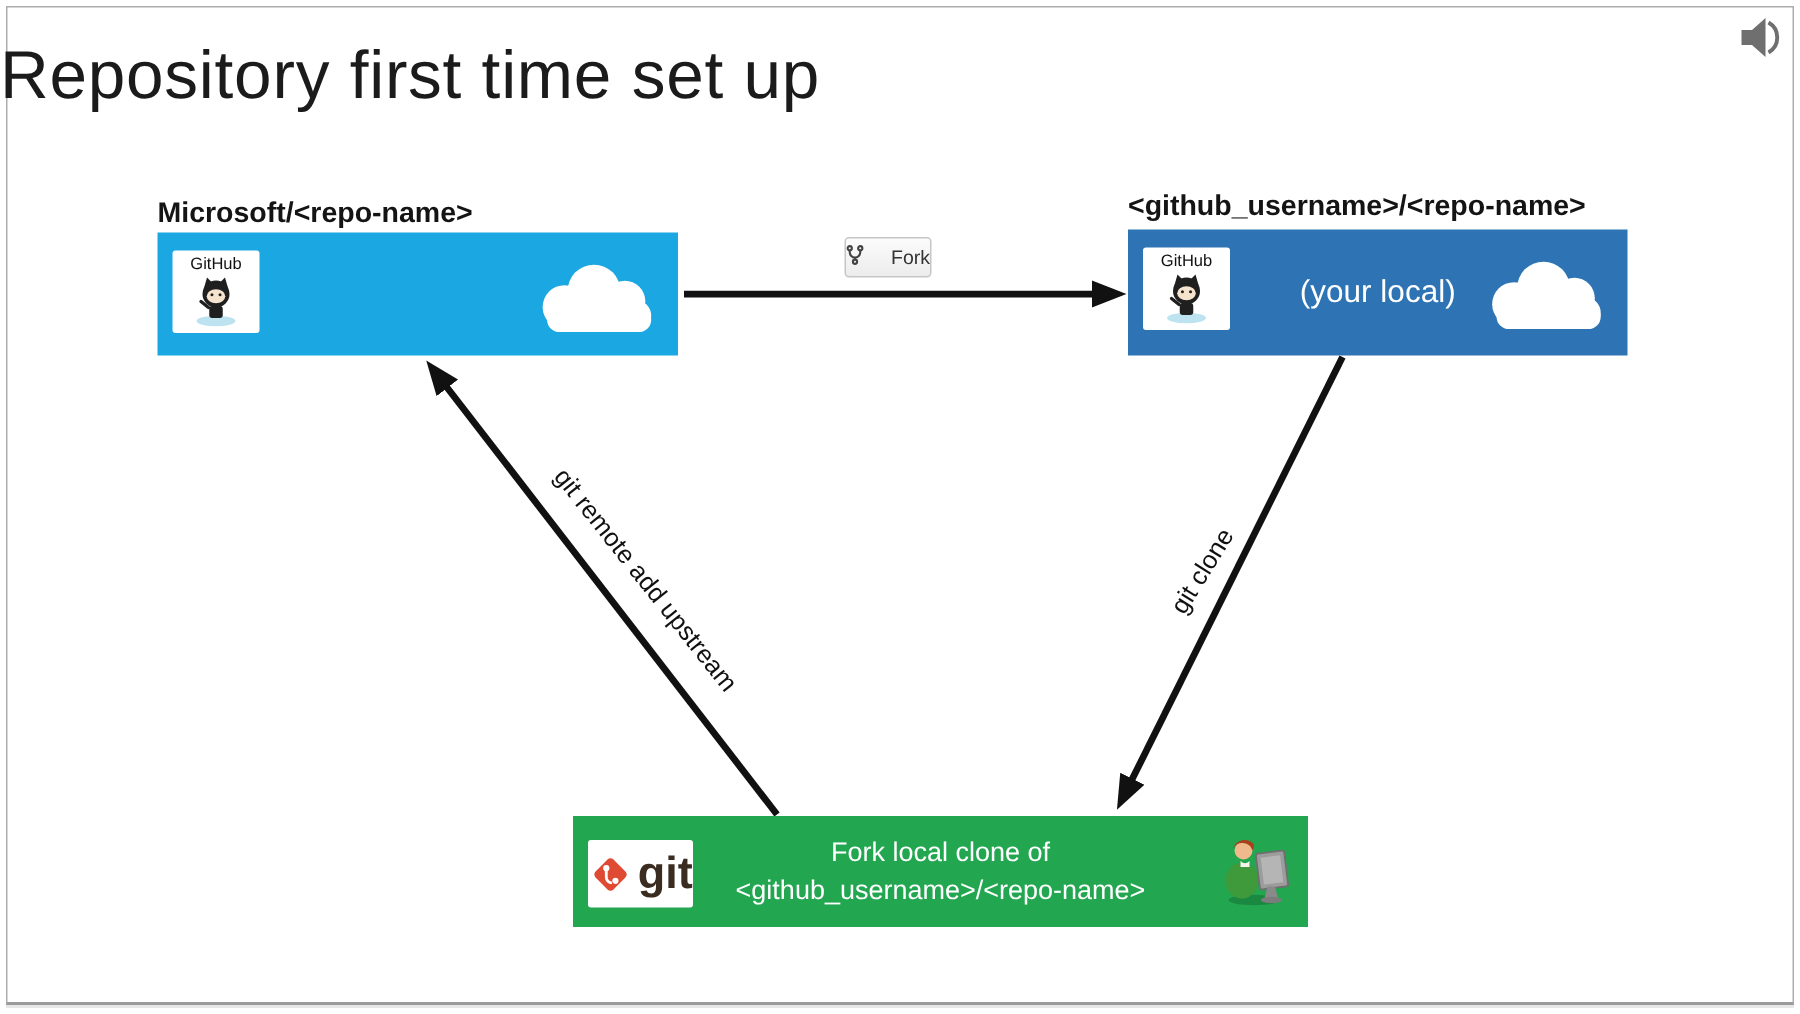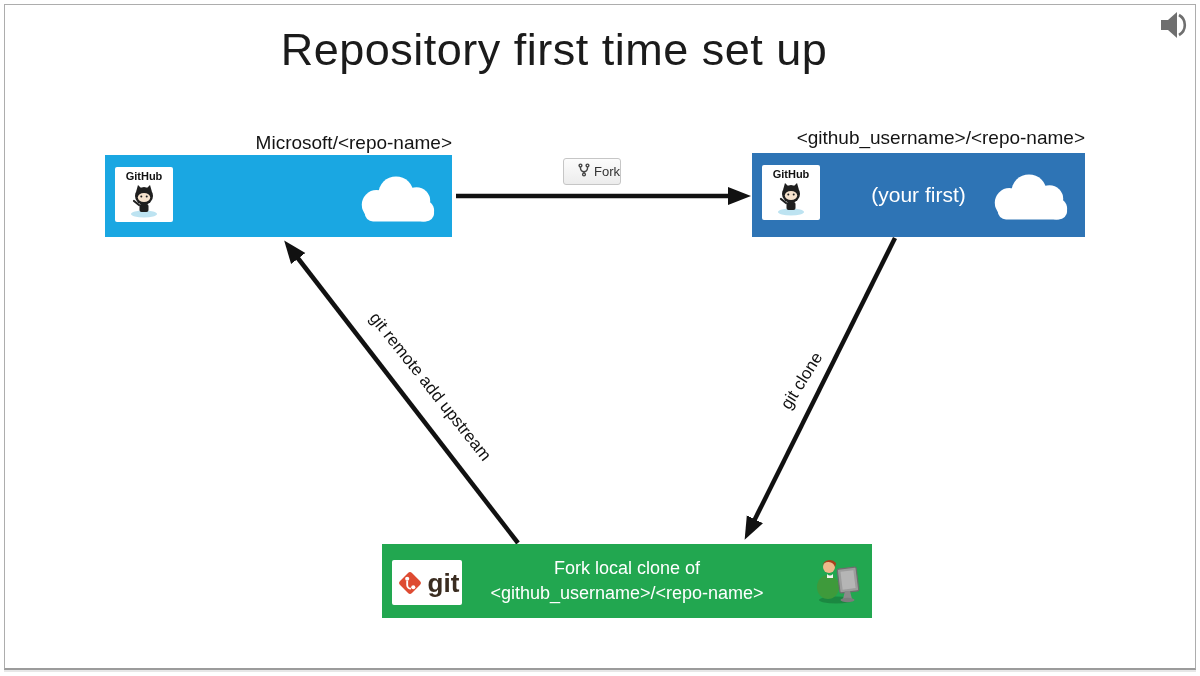--- a/index.html
+++ b/index.html
@@ -9,30 +9,30 @@
   }
   .slide-frame{
     position:absolute;left:4px;top:4px;right:4px;bottom:6px;
     border:1px solid #adadad;border-bottom:2px solid #9b9b9b;
     background:#ffffff;box-shadow:0 2px 0 #e7e7e7;
   }
   .stage{position:absolute;inset:0;}
 
   
   .title{
-    position:absolute;left:0;top:24px;width:1108px;text-align:center;
+    position:absolute;left:0;top:24px;width:1108px;text-align:left;
     font-size:45px;font-weight:300;color:#1b1b1b;letter-spacing:0.5px;margin:0;
   }
 
   
   .speaker{position:absolute;left:1158px;top:11px;width:34px;height:28px;cursor:pointer;}
 
   
   .caption{
-    position:absolute;font-size:19px;color:#141414;text-align:right;white-space:nowrap;
+    position:absolute;font-size:19px;color:#141414;text-align:left;white-space:nowrap;font-weight:bold;
   }
   .caption.upstream{left:105px;top:132px;width:347px;}
   .caption.origin{left:752px;top:127px;width:333px;}
 
   
   .node{position:absolute;display:flex;align-items:center;color:#fff;}
   .node.upstream{left:105px;top:155px;width:347px;height:82px;}
   .node.origin{left:752px;top:153px;width:333px;height:84px;}
   .node.local{left:382px;top:544px;width:490px;height:74px;}
 
@@ -40,41 +40,41 @@
     position:absolute;left:0;right:0;text-align:center;
     font-size:21px;line-height:28px;color:#fff;
   }
   .node.local .node-label{font-size:18px;line-height:25px;}
 
   
   .gh-badge{
     position:absolute;left:10px;top:12px;width:58px;height:55px;background:#fff;
     border-radius:2px;text-align:center;
   }
-  .gh-badge .gh-text{font-size:11px;font-weight:bold;color:#111;padding-top:3px;letter-spacing:0;}
+  .gh-badge .gh-text{font-size:11px;font-weight:normal;color:#111;padding-top:3px;letter-spacing:0;}
   .gh-badge svg{display:block;margin:0 auto;}
 
   
   .git-badge{
     position:absolute;left:10px;top:16px;width:70px;height:45px;background:#fff;
     border-radius:2px;display:flex;align-items:center;justify-content:center;gap:3px;
   }
-  .git-badge .git-word{font-size:26px;font-weight:bold;color:#3a2c20;line-height:1;}
+  .git-badge .git-word{font-size:30px;font-weight:bold;color:#3a2c20;line-height:1;}
 
   
   .cloud{position:absolute;right:12px;top:10px;}
 
   
   .person{position:absolute;right:10px;top:10px;}
 
   
   .fork-btn{
     position:absolute;left:563px;top:158px;width:58px;height:27px;
     background:linear-gradient(#fcfcfc,#ececec);border:1px solid #c6c6c6;border-radius:3px;
-    display:flex;align-items:center;justify-content:flex-end;gap:4px;
+    display:flex;align-items:center;justify-content:space-between;gap:4px;
     font-size:13px;color:#333;cursor:pointer;box-sizing:border-box;
   }
 
   
   .arrows{position:absolute;left:0;top:0;width:1200px;height:676px;pointer-events:none;}
 
   
   .edge-label{
     position:absolute;font-size:17px;color:#111;white-space:nowrap;text-align:center;
   }
@@ -170,21 +170,21 @@
         <path d="M28,10 L26,3 L22,7 Z" fill="#1f1f1f"></path>
         <circle cx="20" cy="14" r="9" fill="#1f1f1f"></circle>
         <ellipse cx="20" cy="15.5" rx="6.2" ry="4.6" fill="#f6e3ce"></ellipse>
         <circle cx="17.3" cy="14.5" r="1" fill="#1f1f1f"></circle>
         <circle cx="22.7" cy="14.5" r="1" fill="#1f1f1f"></circle>
         <rect x="15.5" y="22" width="9" height="8" rx="2" fill="#1f1f1f"></rect>
         <path d="M15,23 L10,19" stroke="#1f1f1f" stroke-width="2.2" stroke-linecap="round"></path>
       </svg>
     </div>
     <div class="node-label">
-      <div>(your first)</div>
+      <div>(your local)</div>
     </div>
     <svg class="cloud" width="88" height="60" viewBox="0 0 90 60">
       <g fill="#ffffff">
         <circle cx="25" cy="40" r="15"></circle>
         <circle cx="45" cy="29" r="18"></circle>
         <circle cx="66" cy="36" r="14"></circle>
         <circle cx="73" cy="46" r="11"></circle>
         <rect x="13" y="40" width="71" height="17" rx="8.5"></rect>
       </g>
     </svg>

